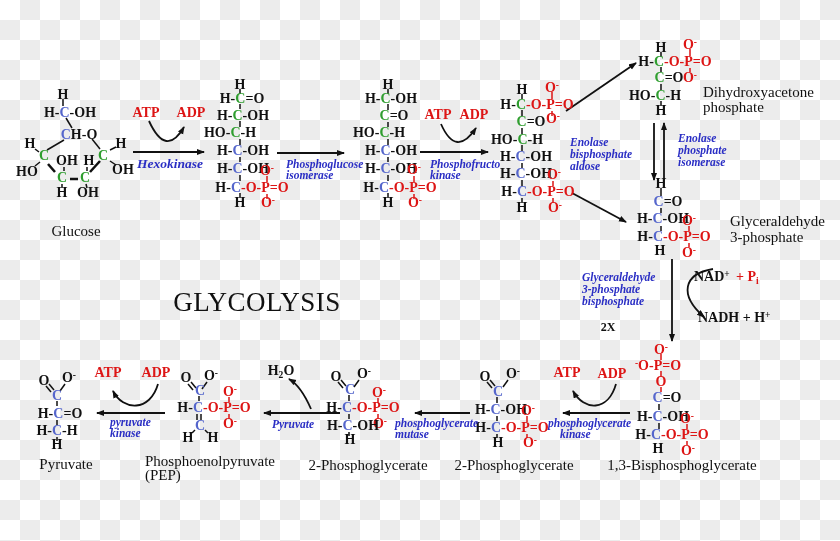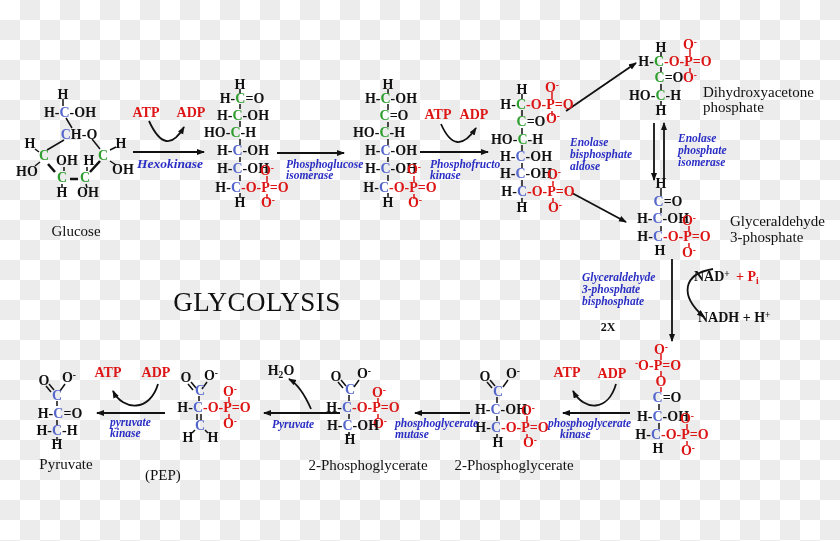--- a/index.html
+++ b/index.html
@@ -235,20 +235,21 @@
     <div class="txt big ac" style="left: 608px; top: 327px;"><span style="color: rgb(17, 17, 17);">2X</span></div>
     <div class="txt atom ac" style="left: 661px; top: 350px;"><span style="color: rgb(221, 21, 21);">O</span><sup style="color: rgb(221, 21, 21);">-</sup></div>
     <div class="txt atom ac" style="left: 658px; top: 366px;"><sup style="color: rgb(221, 21, 21);">-</sup><span style="color: rgb(221, 21, 21);">O-P=O</span></div>
     <div class="txt atom ac" style="left: 661px; top: 382px;"><span style="color: rgb(221, 21, 21);">O</span></div>
     <div class="txt atom ac" style="left: 667px; top: 398px;"><span style="color: rgb(85, 102, 204);">C</span><span style="color: rgb(17, 17, 17);">=O</span></div>
     <div class="txt atom ac" style="left: 663px; top: 417px;"><span style="color: rgb(17, 17, 17);">H-</span><span style="color: rgb(85, 102, 204);">C</span><span style="color: rgb(17, 17, 17);">-OH</span></div>
     <div class="txt atom ac" style="left: 672px; top: 435px;"><span style="color: rgb(17, 17, 17);">H-</span><span style="color: rgb(85, 102, 204);">C</span><span style="color: rgb(221, 21, 21);">-O-P=O</span></div>
     <div class="txt atom ac" style="left: 687px; top: 419px;"><span style="color: rgb(221, 21, 21);">O</span><sup style="color: rgb(221, 21, 21);">-</sup></div>
     <div class="txt atom ac" style="left: 688px; top: 451px;"><span style="color: rgb(221, 21, 21);">O</span><sup style="color: rgb(221, 21, 21);">-</sup></div>
     <div class="txt atom ac" style="left: 658px; top: 449px;"><span style="color: rgb(17, 17, 17);">H</span></div>
+    <div class="txt label ac" style="left: 682px; top: 465px;"><span style="color: rgb(17, 17, 17);">1,3-Bisphosphoglycerate</span></div>
     <div class="txt cof ac" style="left: 567px; top: 373px;"><span style="color: rgb(221, 21, 21);">ATP</span></div>
     <div class="txt cof ac" style="left: 612px; top: 374px;"><span style="color: rgb(221, 21, 21);">ADP</span></div>
     <div class="txt enzyme al" style="left: 548px; top: 424px;"><span style="color: rgb(42, 46, 196);">phosphoglycerate</span></div>
     <div class="txt enzyme al" style="left: 560px; top: 435px;"><span style="color: rgb(42, 46, 196);">kinase</span></div>
     <div class="txt atom ac" style="left: 485px; top: 377px;"><span style="color: rgb(17, 17, 17);">O</span></div>
     <div class="txt atom ac" style="left: 513px; top: 374px;"><span style="color: rgb(17, 17, 17);">O</span><sup style="color: rgb(17, 17, 17);">-</sup></div>
     <div class="txt atom ac" style="left: 498px; top: 392px;"><span style="color: rgb(85, 102, 204);">C</span></div>
     <div class="txt atom ac" style="left: 501px; top: 410px;"><span style="color: rgb(17, 17, 17);">H-</span><span style="color: rgb(85, 102, 204);">C</span><span style="color: rgb(17, 17, 17);">-OH</span></div>
     <div class="txt atom ac" style="left: 512px; top: 428px;"><span style="color: rgb(17, 17, 17);">H-</span><span style="color: rgb(85, 102, 204);">C</span><span style="color: rgb(221, 21, 21);">-O-P=O</span></div>
     <div class="txt atom ac" style="left: 528px; top: 411px;"><span style="color: rgb(221, 21, 21);">O</span><sup style="color: rgb(221, 21, 21);">-</sup></div>
@@ -270,20 +271,21 @@
     <div class="txt enzyme ac" style="left: 293px; top: 425px;"><span style="color: rgb(42, 46, 196);">Pyruvate</span></div>
     <div class="txt atom ac" style="left: 186px; top: 378px;"><span style="color: rgb(17, 17, 17);">O</span></div>
     <div class="txt atom ac" style="left: 211px; top: 376px;"><span style="color: rgb(17, 17, 17);">O</span><sup style="color: rgb(17, 17, 17);">-</sup></div>
     <div class="txt atom ac" style="left: 200px; top: 391px;"><span style="color: rgb(85, 102, 204);">C</span></div>
     <div class="txt atom ac" style="left: 214px; top: 408px;"><span style="color: rgb(17, 17, 17);">H-</span><span style="color: rgb(85, 102, 204);">C</span><span style="color: rgb(221, 21, 21);">-O-P=O</span></div>
     <div class="txt atom ac" style="left: 230px; top: 392px;"><span style="color: rgb(221, 21, 21);">O</span><sup style="color: rgb(221, 21, 21);">-</sup></div>
     <div class="txt atom ac" style="left: 230px; top: 424px;"><span style="color: rgb(221, 21, 21);">O</span><sup style="color: rgb(221, 21, 21);">-</sup></div>
     <div class="txt atom ac" style="left: 200px; top: 426px;"><span style="color: rgb(85, 102, 204);">C</span></div>
     <div class="txt atom ac" style="left: 188px; top: 438px;"><span style="color: rgb(17, 17, 17);">H</span></div>
     <div class="txt atom ac" style="left: 213px; top: 438px;"><span style="color: rgb(17, 17, 17);">H</span></div>
+    <div class="txt label al" style="left: 145px; top: 461px;"><span style="color: rgb(17, 17, 17);">Phosphoenolpyruvate</span></div>
     <div class="txt label al" style="left: 145px; top: 475px;"><span style="color: rgb(17, 17, 17);">(PEP)</span></div>
     <div class="txt cof ac" style="left: 108px; top: 373px;"><span style="color: rgb(221, 21, 21);">ATP</span></div>
     <div class="txt cof ac" style="left: 156px; top: 373px;"><span style="color: rgb(221, 21, 21);">ADP</span></div>
     <div class="txt enzyme al" style="left: 110px; top: 423px;"><span style="color: rgb(42, 46, 196);">pyruvate</span></div>
     <div class="txt enzyme al" style="left: 110px; top: 434px;"><span style="color: rgb(42, 46, 196);">kinase</span></div>
     <div class="txt atom ac" style="left: 44px; top: 381px;"><span style="color: rgb(17, 17, 17);">O</span></div>
     <div class="txt atom ac" style="left: 69px; top: 378px;"><span style="color: rgb(17, 17, 17);">O</span><sup style="color: rgb(17, 17, 17);">-</sup></div>
     <div class="txt atom ac" style="left: 57px; top: 396px;"><span style="color: rgb(85, 102, 204);">C</span></div>
     <div class="txt atom ac" style="left: 60px; top: 414px;"><span style="color: rgb(17, 17, 17);">H-</span><span style="color: rgb(85, 102, 204);">C</span><span style="color: rgb(17, 17, 17);">=O</span></div>
     <div class="txt atom ac" style="left: 57px; top: 431px;"><span style="color: rgb(17, 17, 17);">H-</span><span style="color: rgb(85, 102, 204);">C</span><span style="color: rgb(17, 17, 17);">-H</span></div>

